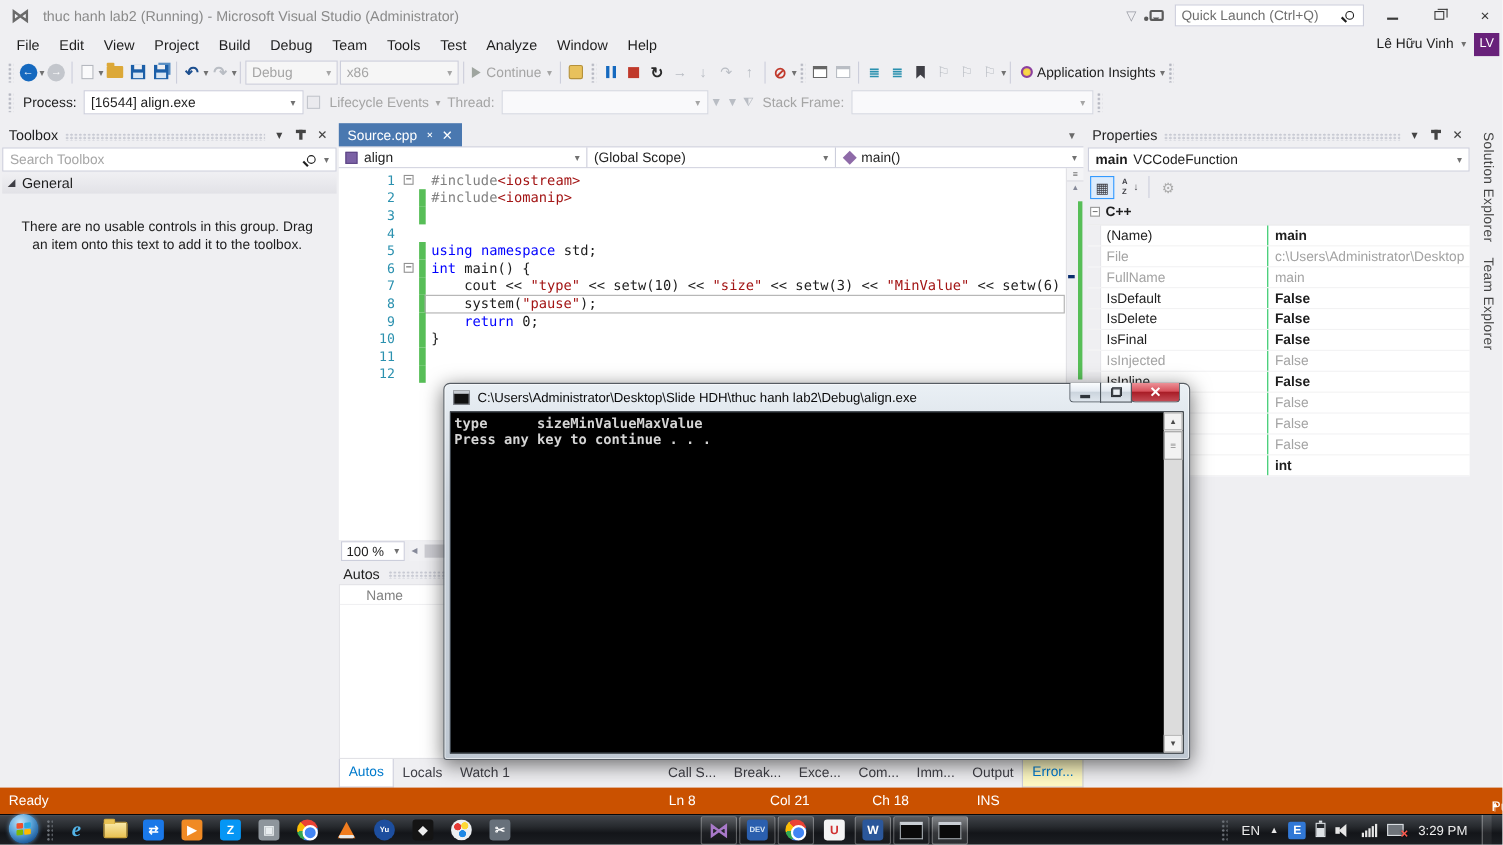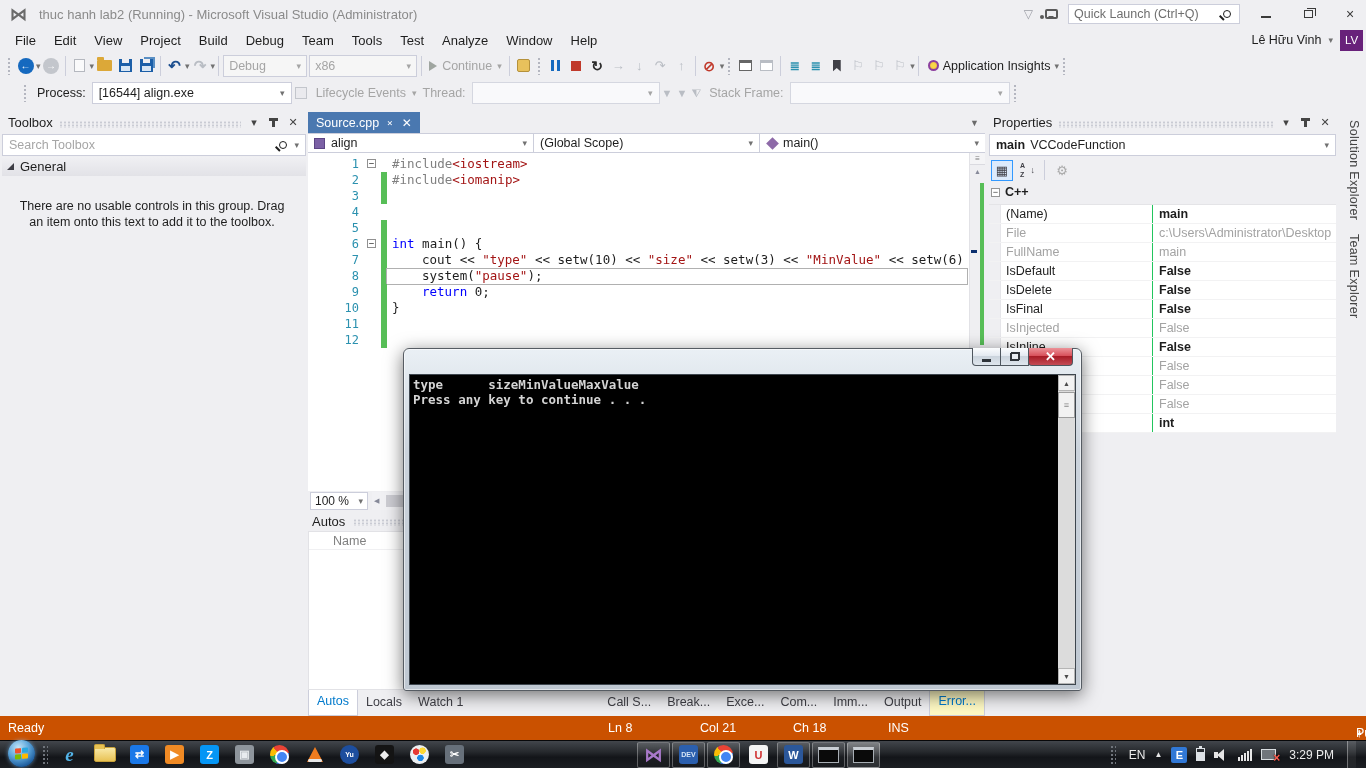--- a/index.html
+++ b/index.html
@@ -55,21 +55,21 @@
 .stopsq{width:10px;height:10px;background:#C0392B}
 .restart{color:#2A2A2A;font-size:14px;font-weight:bold}
 .bpico{color:#C0392B;font-size:14px;font-weight:bold}
 .winico{width:13px;height:11px;border:1px solid #666;border-top:3px solid #666;background:#fff}
 .winico.dim2{border-color:#B9BDC4}
 .teal{color:#2B91AF;font-weight:bold;font-size:12px}
 .bmark{width:8px;height:12px;background:#3F3F46;clip-path:polygon(0 0,100% 0,100% 100%,50% 70%,0 100%)}
 .bulb{width:11px;height:11px;border-radius:50%;background:radial-gradient(#F8D849 40%,#E8A33D);border:2px solid #8C3F9E;margin:0 4px 0 6px}
 .ai-label{font-size:12.5px;margin-right:4px}
 
-.procbar{position:absolute;left:0;top:79px;width:100%;height:28px;display:flex;align-items:center;padding-left:20px}
+.procbar{position:absolute;left:0;top:79px;width:100%;height:28px;display:flex;align-items:center;padding-left:4px}
 .wcombo{height:22px;border:1px solid #CCCEDB;background:#fff;display:flex;align-items:center;justify-content:space-between;padding:0 6px;font-size:12.5px}
 .ecombo{height:22px;border:1px solid #D5D7E0;background:#F9F9FB;display:flex;align-items:center;justify-content:flex-end;padding:0 6px}
 .lbl{margin:0 6px;font-size:12.5px}
 .lbl.dim{color:#A5A5A5}
 .lcico{width:12px;height:12px;border:1px solid #C3C6CC;background:#EAEAEE;margin:0 3px}
 .funnel-s{color:#B9BDC4;font-size:11px;margin:0 2px}
 
 .main{position:absolute;left:0;top:107px;width:1366px;height:609px}
 .panel-head{height:21px;display:flex;align-items:center;padding:0 6px;gap:6px}
 .pgrip{flex:1;height:7px;margin-top:3px;background-image:radial-gradient(circle,#C9CBD4 1px,transparent 1.2px);background-size:4px 3px}
@@ -467,20 +467,21 @@
               <span class="chgcol"></span>
               <span class="codetext"></span>
             </div>
             <div class="code-row">
               <span class="lgutter"></span>
               <span class="lnum">5</span>
               <span class="foldcol"></span>
               <span class="chgcol">
                 <span class="chg"></span>
               </span>
+              <span class="codetext"><span class="tk-kw">using</span><span class="tk-pl"> </span><span class="tk-kw">namespace</span><span class="tk-pl"> std;</span></span>
             </div>
             <div class="code-row">
               <span class="lgutter"></span>
               <span class="lnum">6</span>
               <span class="foldcol">
                 <span class="fold-box">−</span>
               </span>
               <span class="chgcol">
                 <span class="chg"></span>
               </span>
@@ -681,20 +682,24 @@
         </div>
     </div>
 
     <div class="sidetabs">
         <div class="stab">Solution Explorer</div>
         <div class="stab">Team Explorer</div>
       </div>
   </div>
 
   <div class="consolewin">
+    <div class="cw-title">
+      <span class="cw-ico"></span>
+      <span>C:\Users\Administrator\Desktop\Slide HDH\thuc hanh lab2\Debug\align.exe</span>
+    </div>
     <div class="cw-btns">
       <span class="cw-btn">
           <span class="g-min"></span>
         </span>
       <span class="cw-btn">
           <span class="g-res"></span>
         </span>
       <span class="cw-btn close">✕</span>
     </div>
     <div class="cw-client">

